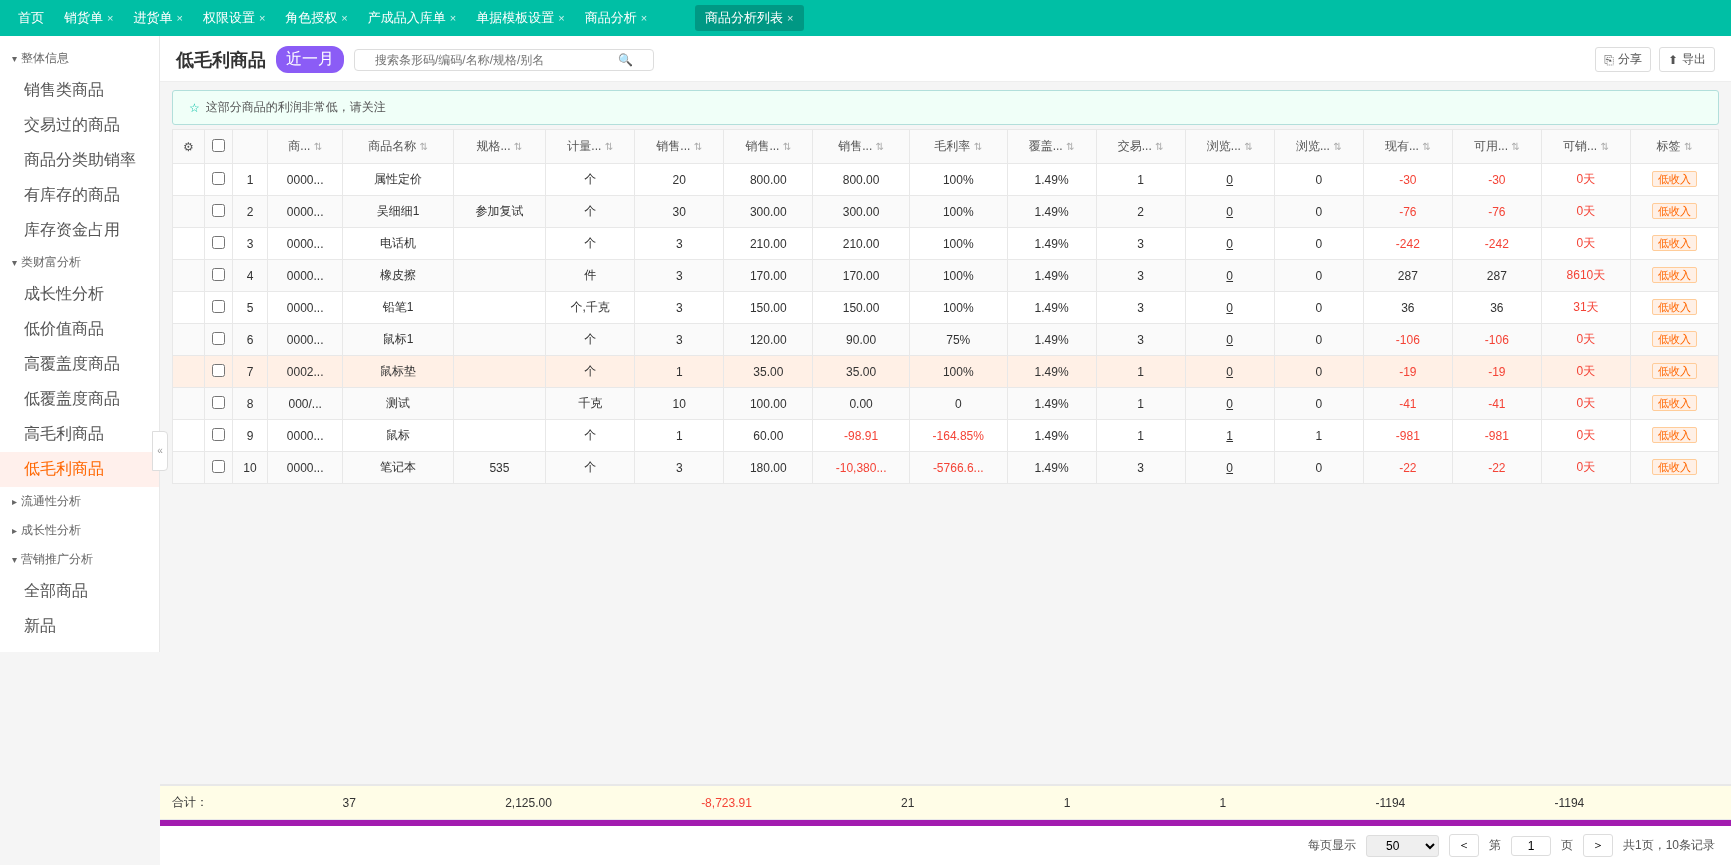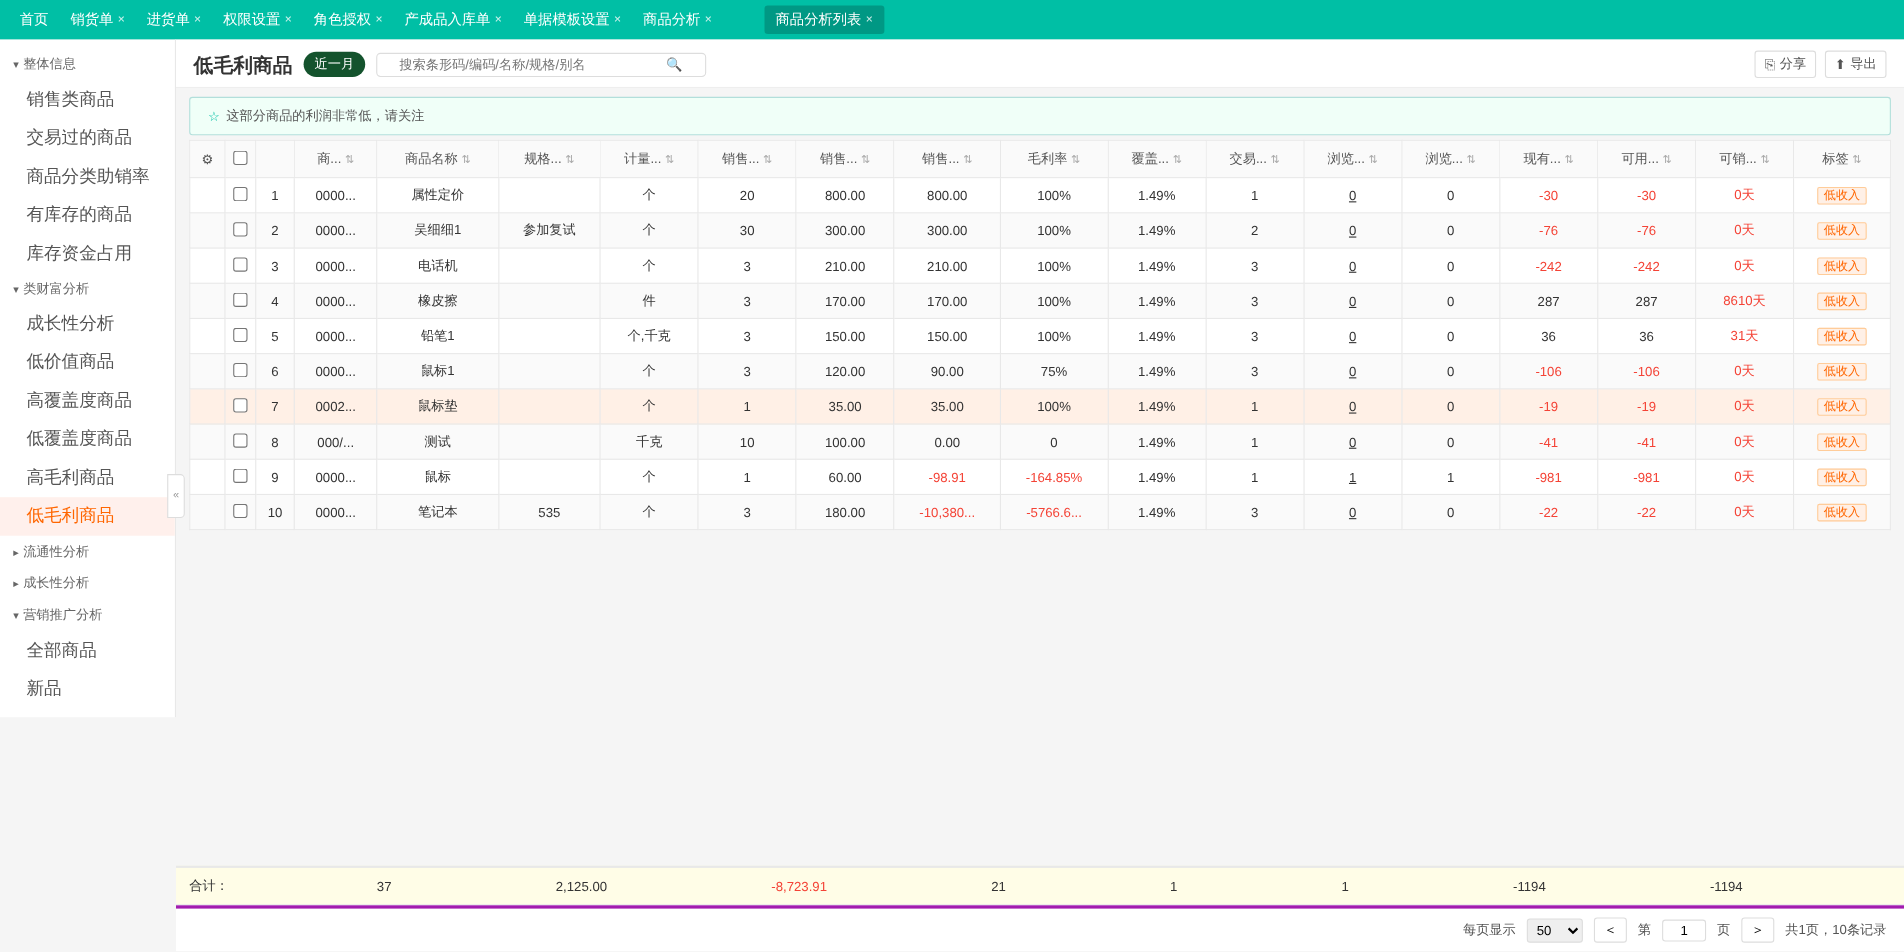--- a/index.html
+++ b/index.html
@@ -60,22 +60,22 @@
 
     
     .page-header {
       display: flex; align-items: center; gap: 10px;
       padding: 10px 16px 8px;
       background: #fff;
       border-bottom: 1px solid #eee;
     }
     .page-title { font-size: 18px; font-weight: bold; color: #333; }
     .date-filter-btn {
-      background: #14532d; color: #fff; border: none;
-      padding: 3px 10px; border-radius: 12px; cursor: pointer; font-size: 12px;
+      background: #8b5cf6; color: #fff; border: none;
+      padding: 3px 10px; border-radius: 12px; cursor: pointer; font-size: 16px;
     }
     .search-box {
       display: flex; align-items: center;
       border: 1px solid #ddd; border-radius: 4px;
       padding: 3px 20px; gap: 4px;
       background: #fff;
       flex: 1; max-width: 300px;
     }
     .search-box input {
       border: none; outline: none; font-size: 12px; color: #999; width: 100%;
@@ -147,27 +147,27 @@
       border-top: 2px solid #e8e8e8;
       padding: 8px 12px;
       display: flex; align-items: center; gap: 0;
       font-size: 12px;
       border-bottom: 1px solid #e8e8e8;
     }
 
     
     .page-footer {
       background: #fff;
-      border-top: 3px solid #a21caf;
+      border-top: 6px solid #a21caf;
       padding: 8px 16px;
       display: flex; align-items: center; justify-content: flex-end; gap: 10px;
       font-size: 12px; color: #555;
     }
     .page-size-select {
-      border: 1px solid #ddd; border-radius: 3px; padding: 2px 4px;
+      border: 1px solid #ddd; border-radius: 3px; padding: 2px 15px;
       font-size: 12px;
     }
     .page-nav-btn {
       border: 1px solid #ddd; border-radius: 3px; padding: 2px 8px;
       cursor: pointer; background: #fff; font-size: 12px;
     }
     .page-input {
       border: 1px solid #ddd; border-radius: 3px; padding: 2px 4px;
       width: 40px; text-align: center; font-size: 12px;
     }

